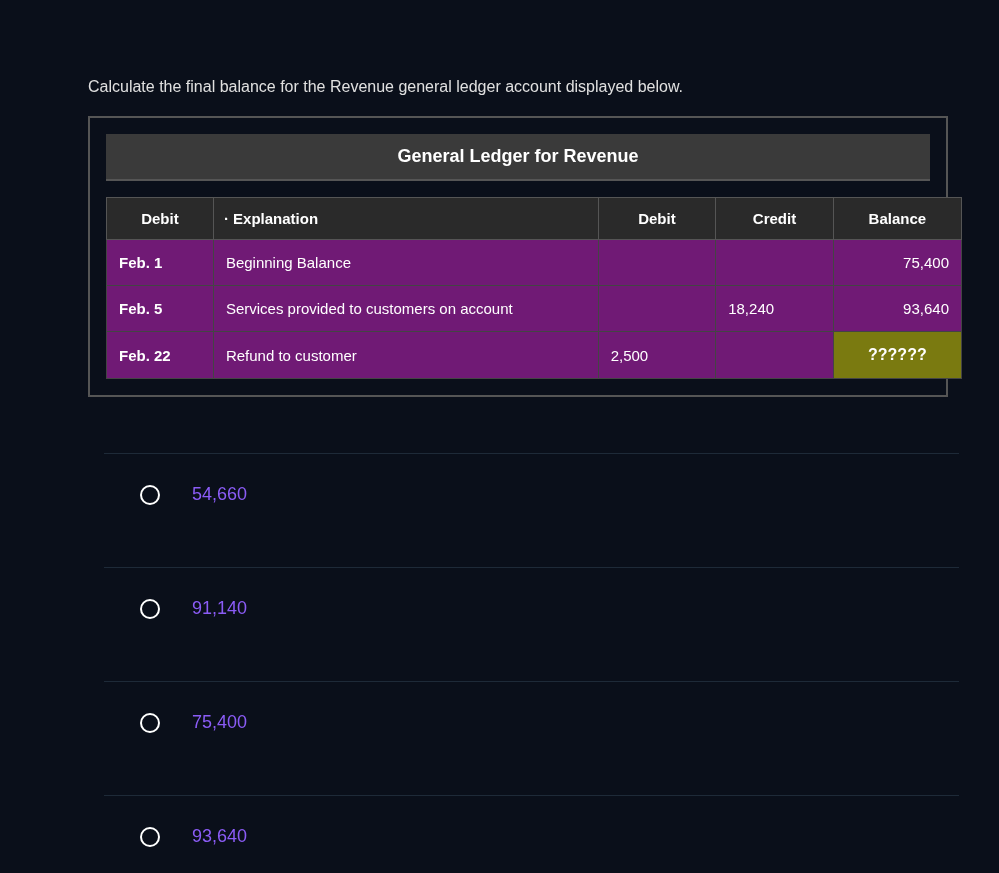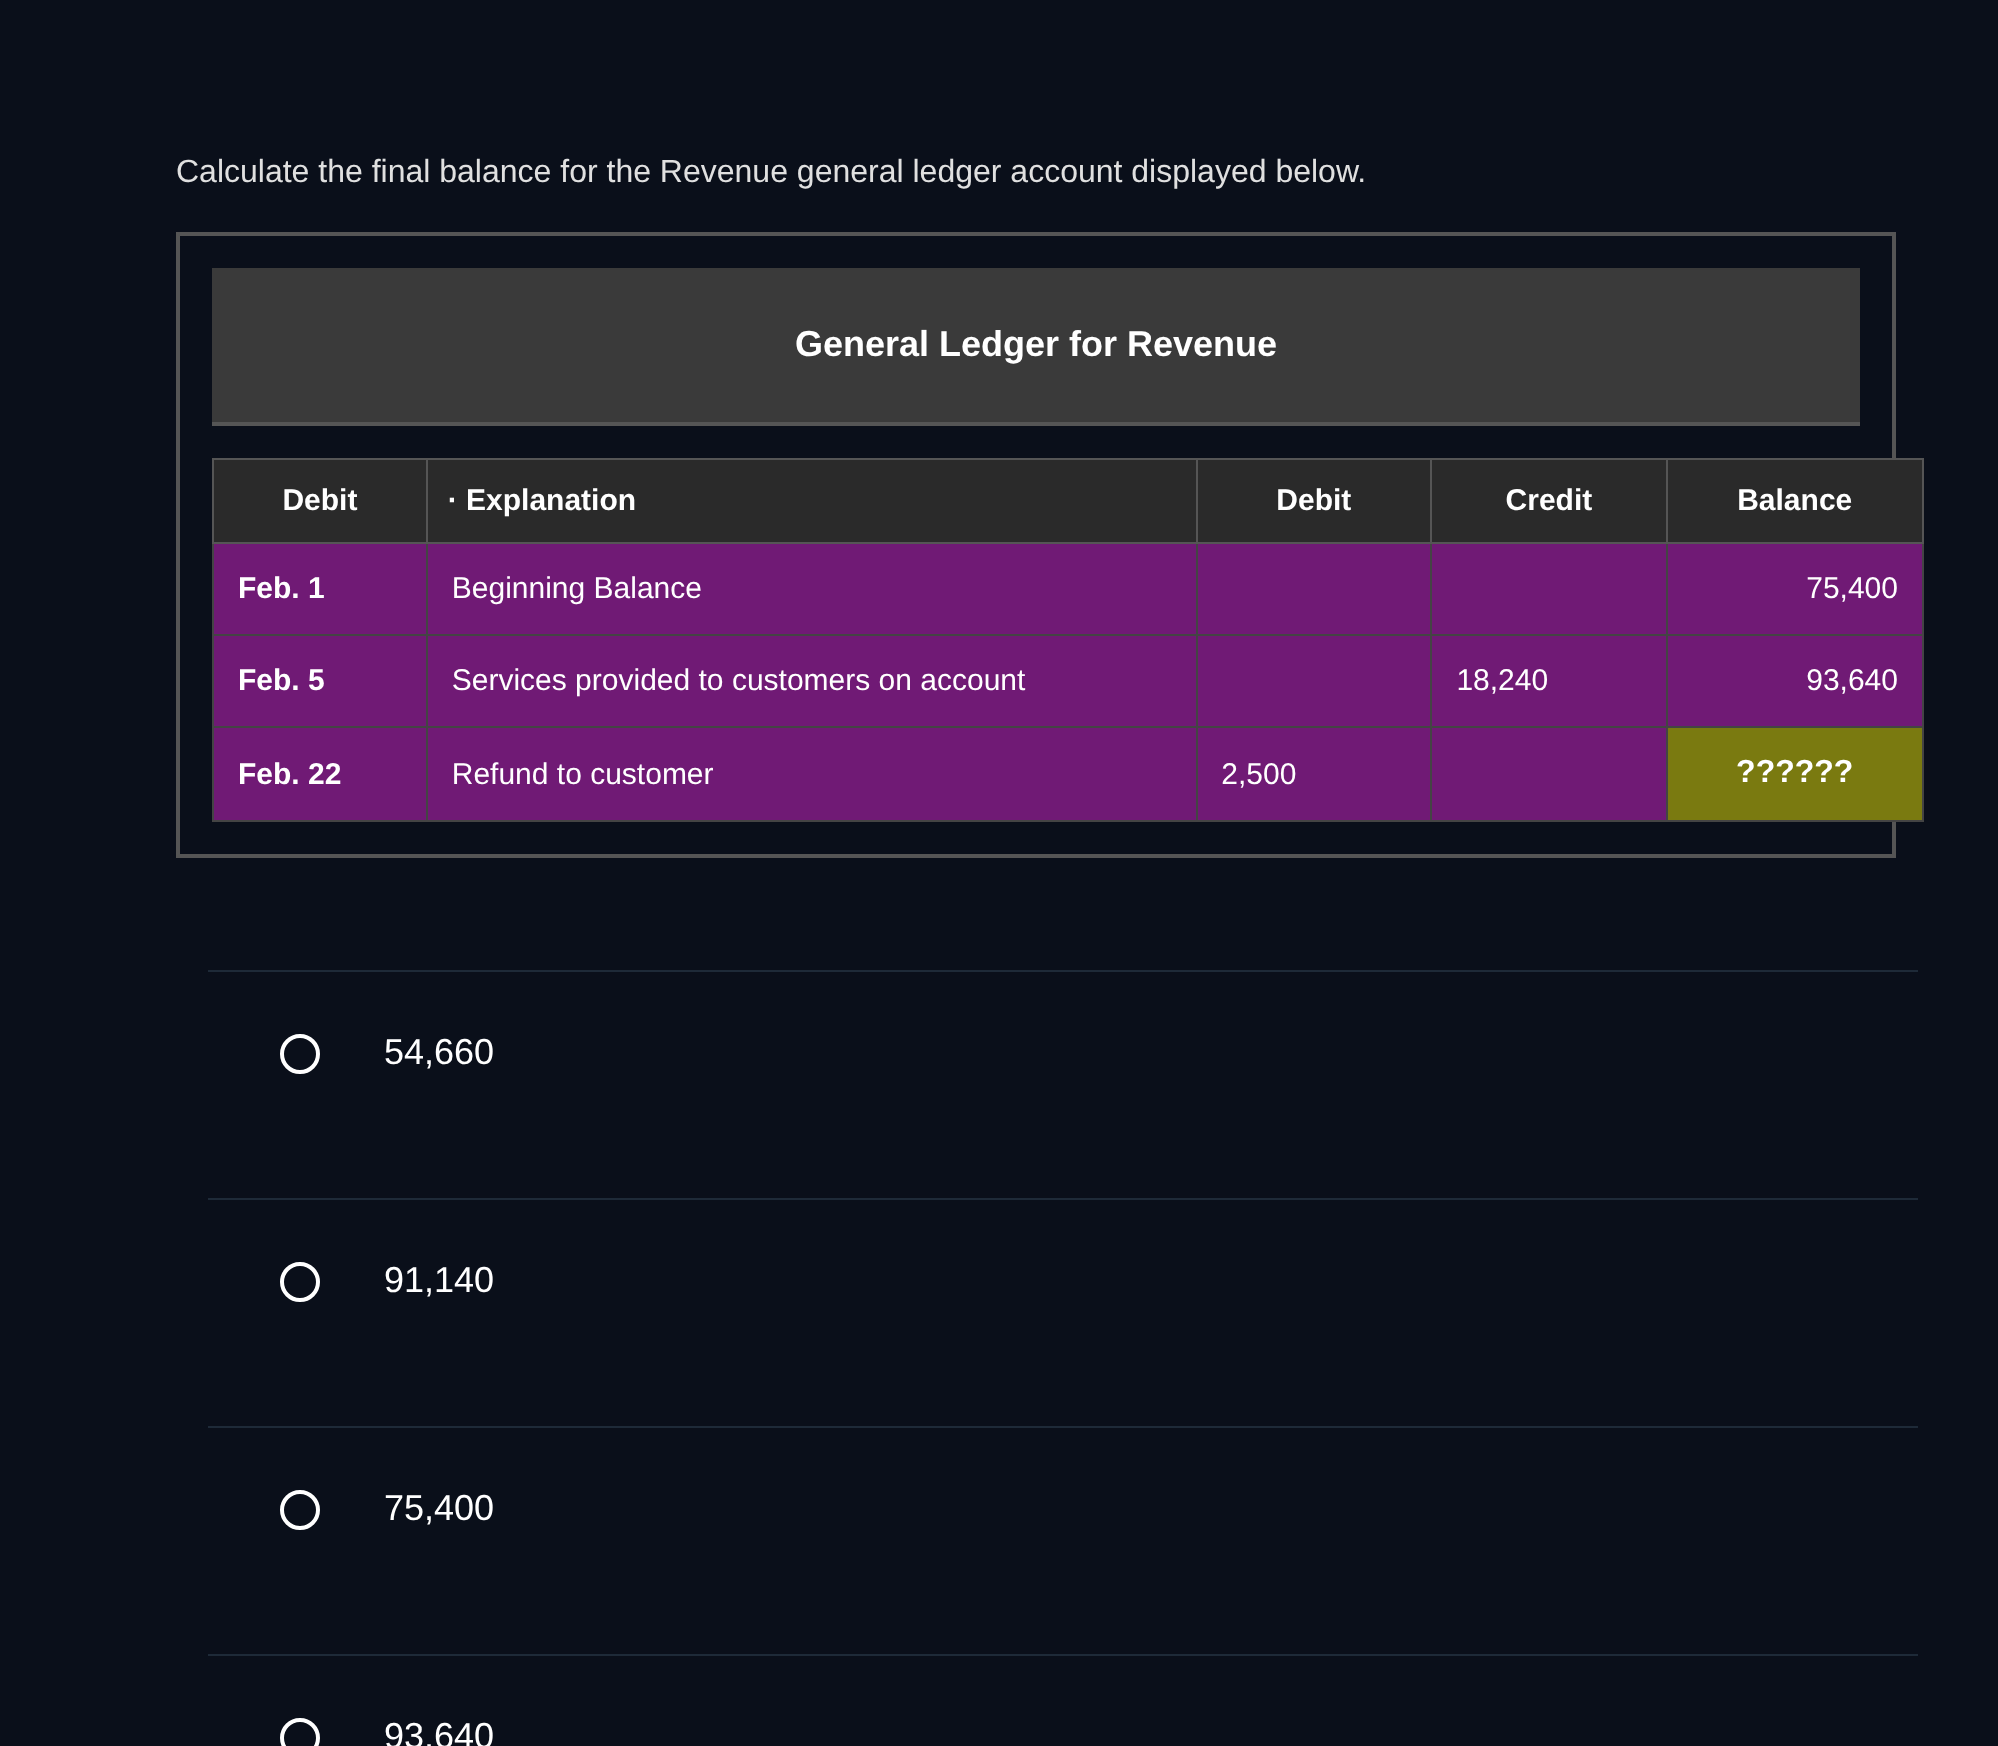--- a/index.html
+++ b/index.html
@@ -22,21 +22,21 @@
 
     .table-container {
       border: 2px solid #555;
       width: 860px;
       margin-bottom: 40px;
     }
 
     .table-title {
       background-color: #3a3a3a;
       text-align: center;
-      padding: 28px;
+      padding: 12px;
       font-size: 18px;
       font-weight: bold;
       color: #ffffff;
       border-bottom: 2px solid #555;
     }
 
     table {
       width: 100%;
       border-collapse: collapse;
     }
@@ -123,21 +123,21 @@
       background: transparent;
       margin-right: 16px;
       flex-shrink: 0;
       display: flex;
       align-items: center;
       justify-content: center;
     }
 
     .option-label {
       font-size: 18px;
-      color: #ffffff;
+      color: #8b5cf6;
       font-weight: 500;
     }
   </style>
 </head>
 <body>
 
 <p class="question-text">Calculate the final balance for the Revenue general ledger account displayed below.</p>
 
 <div class="table-container">
   <div class="table-title">General Ledger for Revenue</div>

